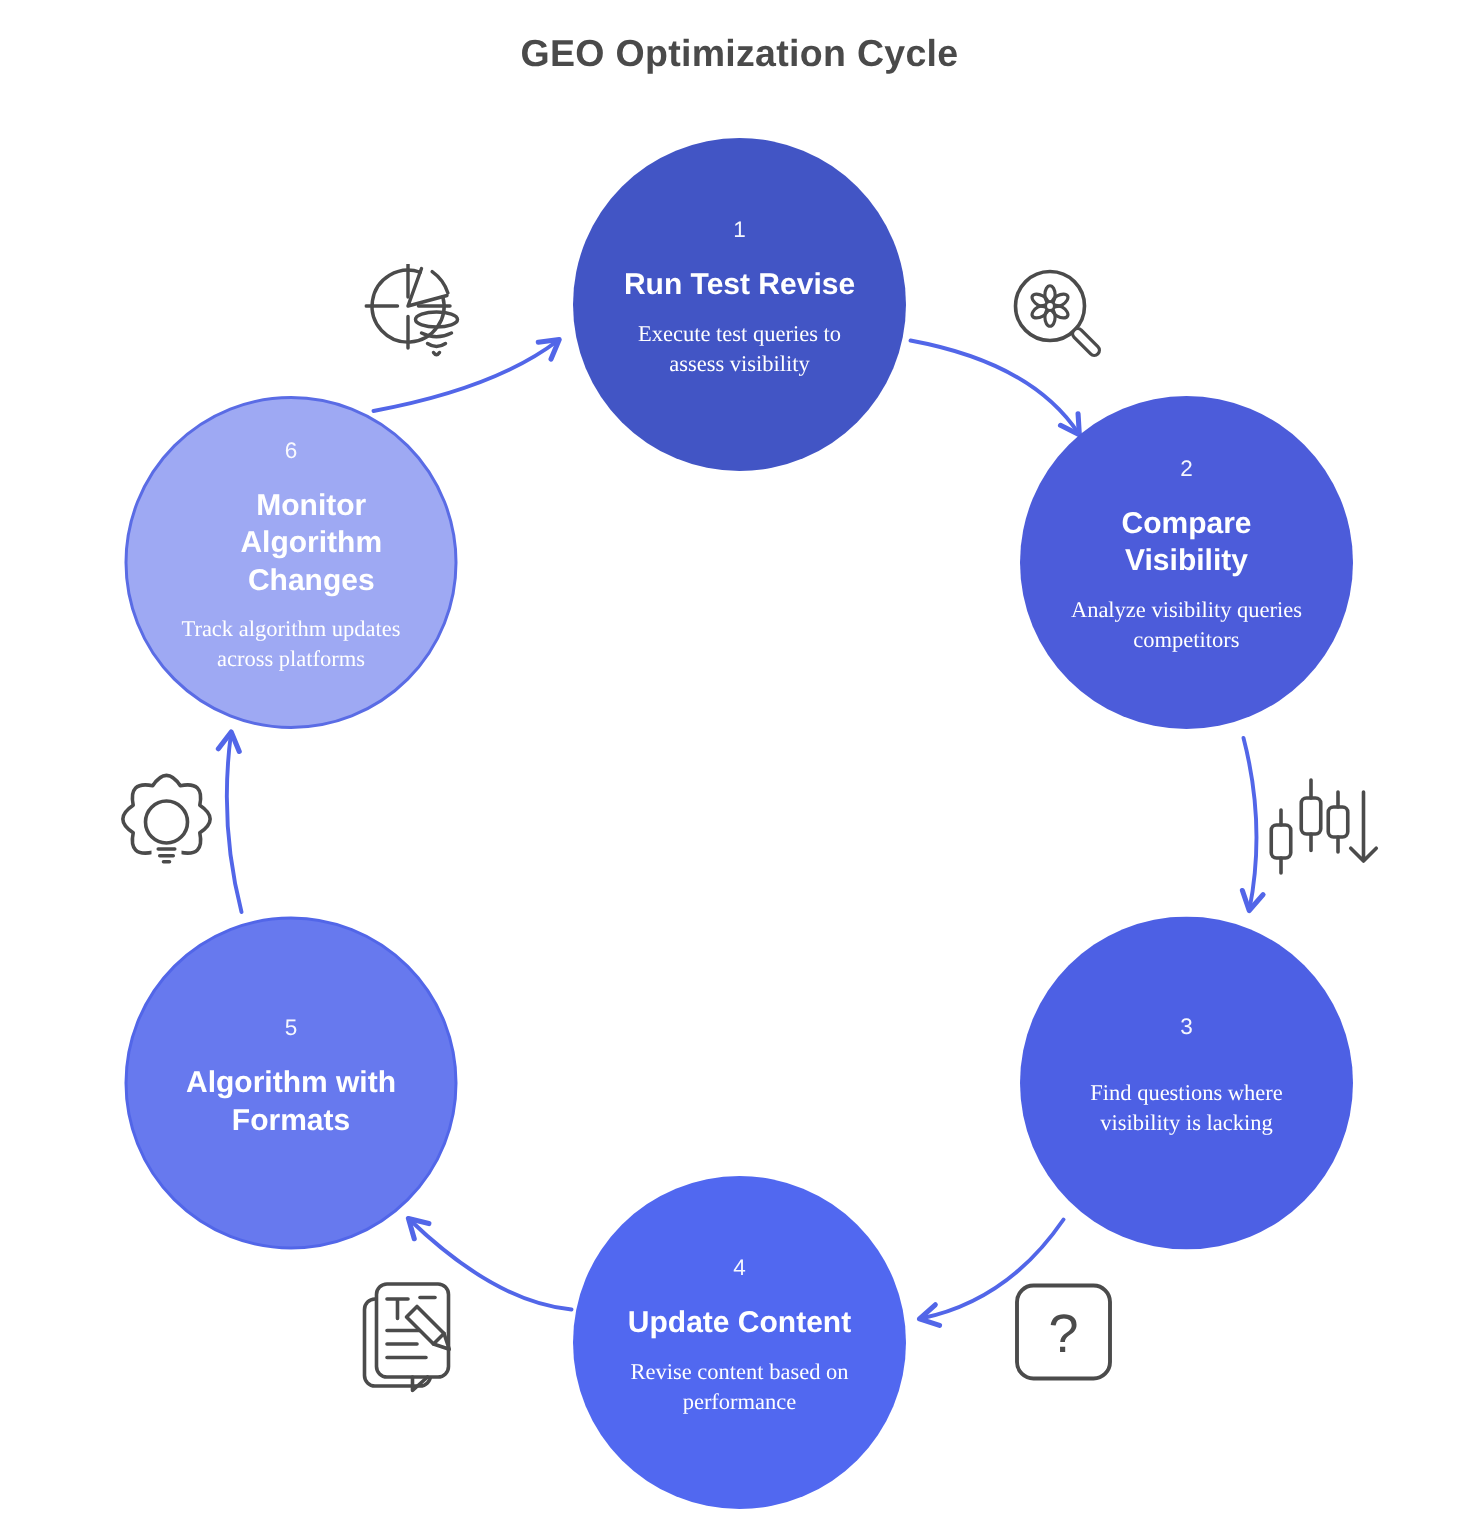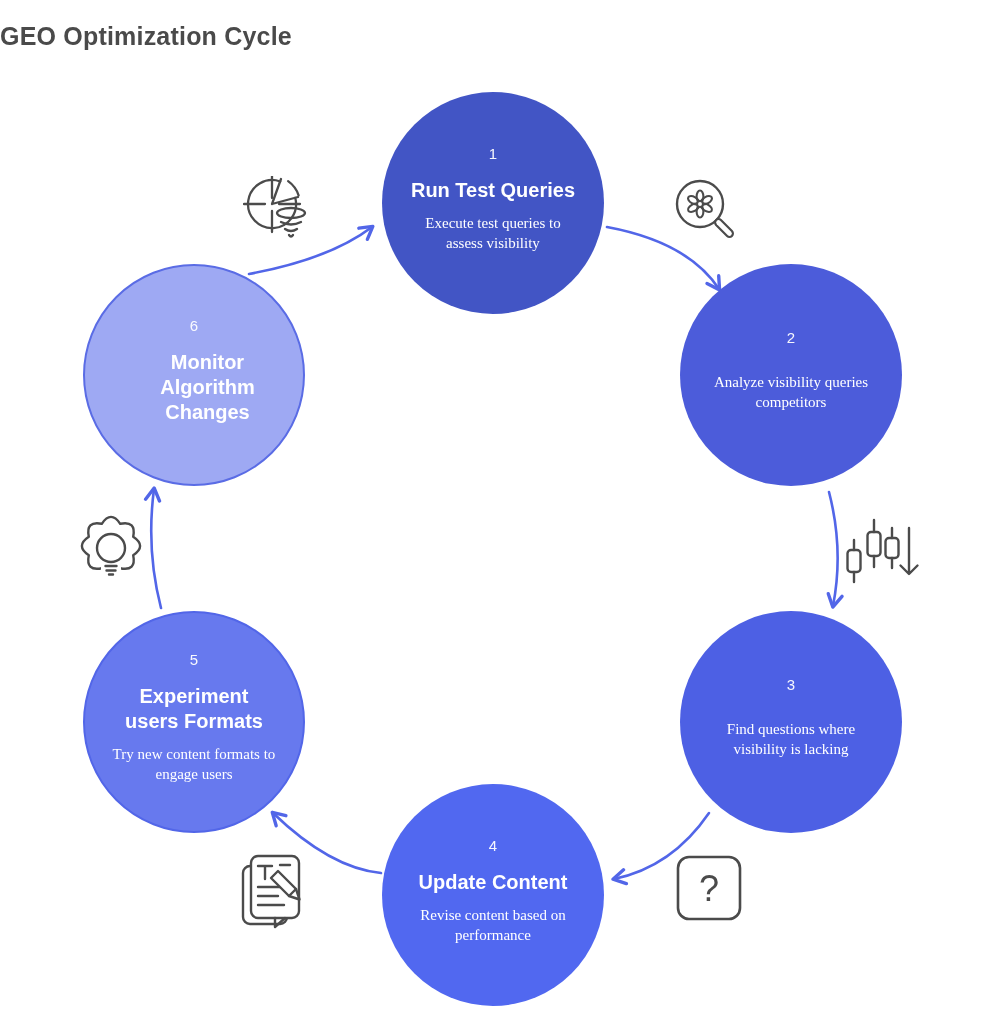--- a/index.html
+++ b/index.html
@@ -1,21 +1,21 @@
 <!DOCTYPE html>
 <html><head>
 <meta charset="utf-8">
 <style>
   html,body{margin:0;padding:0;background:#ffffff;}
   #canvas{
     position:relative;width:986px;height:1024px;background:#ffffff;overflow:hidden;
     font-family:"Liberation Sans", sans-serif;
   }
   .page-title{
-    position:absolute;top:22px;left:0;width:100%;
+    position:absolute;top:22px;left:0;width:100%;text-align:center;
     font-size:25px;font-weight:bold;color:#4a4a4a;letter-spacing:.2px;
   }
   .step{
     position:absolute;width:222px;height:222px;border-radius:50%;
     display:flex;flex-direction:column;align-items:center;justify-content:center;
     text-align:center;color:#ffffff;box-sizing:border-box;
     border:2px solid transparent;padding-bottom:8px;
   }
   .step .num{font-size:15px;font-weight:400;margin-bottom:16px;opacity:.95;}
   .step .ttl{font-size:20px;font-weight:bold;line-height:1.25;}
@@ -54,44 +54,45 @@
       <path d="M 829 492 Q 844 550 833 606" marker-end="url(#ah)"></path>
       <path d="M 709 813 Q 672 867 614 879" marker-end="url(#ah)"></path>
       <path d="M 381 873 Q 330 868 273 813" marker-end="url(#ah)"></path>
       <path d="M 161 608 Q 146 550 154 489" marker-end="url(#ah)"></path>
       <path d="M 249 274 Q 330 259 372 227" marker-end="url(#ah)"></path>
     </g>
   </svg>
 
   <div class="step s1" style="background-color: rgb(66, 85, 197);">
     <div class="num">1</div>
-    <div class="ttl">Run Test Queries</div>
+    <div class="ttl">Run Test Revise</div>
     <div class="dsc">Execute test queries to assess visibility</div>
   </div>
   <div class="step s2" style="background-color: rgb(76, 92, 218);">
     <div class="num">2</div>
+    <div class="ttl">Compare Visibility</div>
     <div class="dsc">Analyze visibility queries competitors</div>
   </div>
   <div class="step s3" style="background-color: rgb(77, 96, 228);">
     <div class="num">3</div>
     <div class="dsc">Find questions where visibility is lacking</div>
   </div>
   <div class="step s4" style="background-color: rgb(81, 104, 240);">
     <div class="num">4</div>
     <div class="ttl">Update Content</div>
     <div class="dsc">Revise content based on performance</div>
   </div>
   <div class="step s5" style="background-color: rgb(103, 121, 238); border-color: rgb(82, 102, 232);">
     <div class="num">5</div>
-    <div class="ttl">Experiment users Formats</div>
-    <div class="dsc">Try new content formats to engage users</div>
+    <div class="ttl">Algorithm with Formats</div>
   </div>
   <div class="step s6" style="background-color: rgb(158, 169, 243); border-color: rgb(90, 108, 229);">
     <div class="num">6</div>
     <div class="ttl">Monitor Algorithm Changes</div>
+    <div class="dsc">Track algorithm updates across platforms</div>
   </div>
 
   <svg class="icn" style="left:243px;top:176px" width="82" height="72" viewBox="0 0 82 72">
     <g fill="none" stroke="#4b4b4b" stroke-width="2.3" stroke-linecap="round" stroke-linejoin="round">
       <path d="M 37.2 5.5 A 24 24 0 1 0 52.2 21.8"></path>
       <path d="M 29 0 L 29 22 M 29 35 L 29 56 M 1 28 L 22 28 M 36 28 L 57 28"></path>
       <path d="M 29 28 L 38 3 M 29 28 L 55 21"></path>
       <path d="M 45.1 5.1 A 28 28 0 0 1 55.6 19.3"></path>
       <ellipse cx="48" cy="37" rx="14" ry="5"></ellipse>
       <path d="M 38 46 Q 48 51 58 46"></path>

